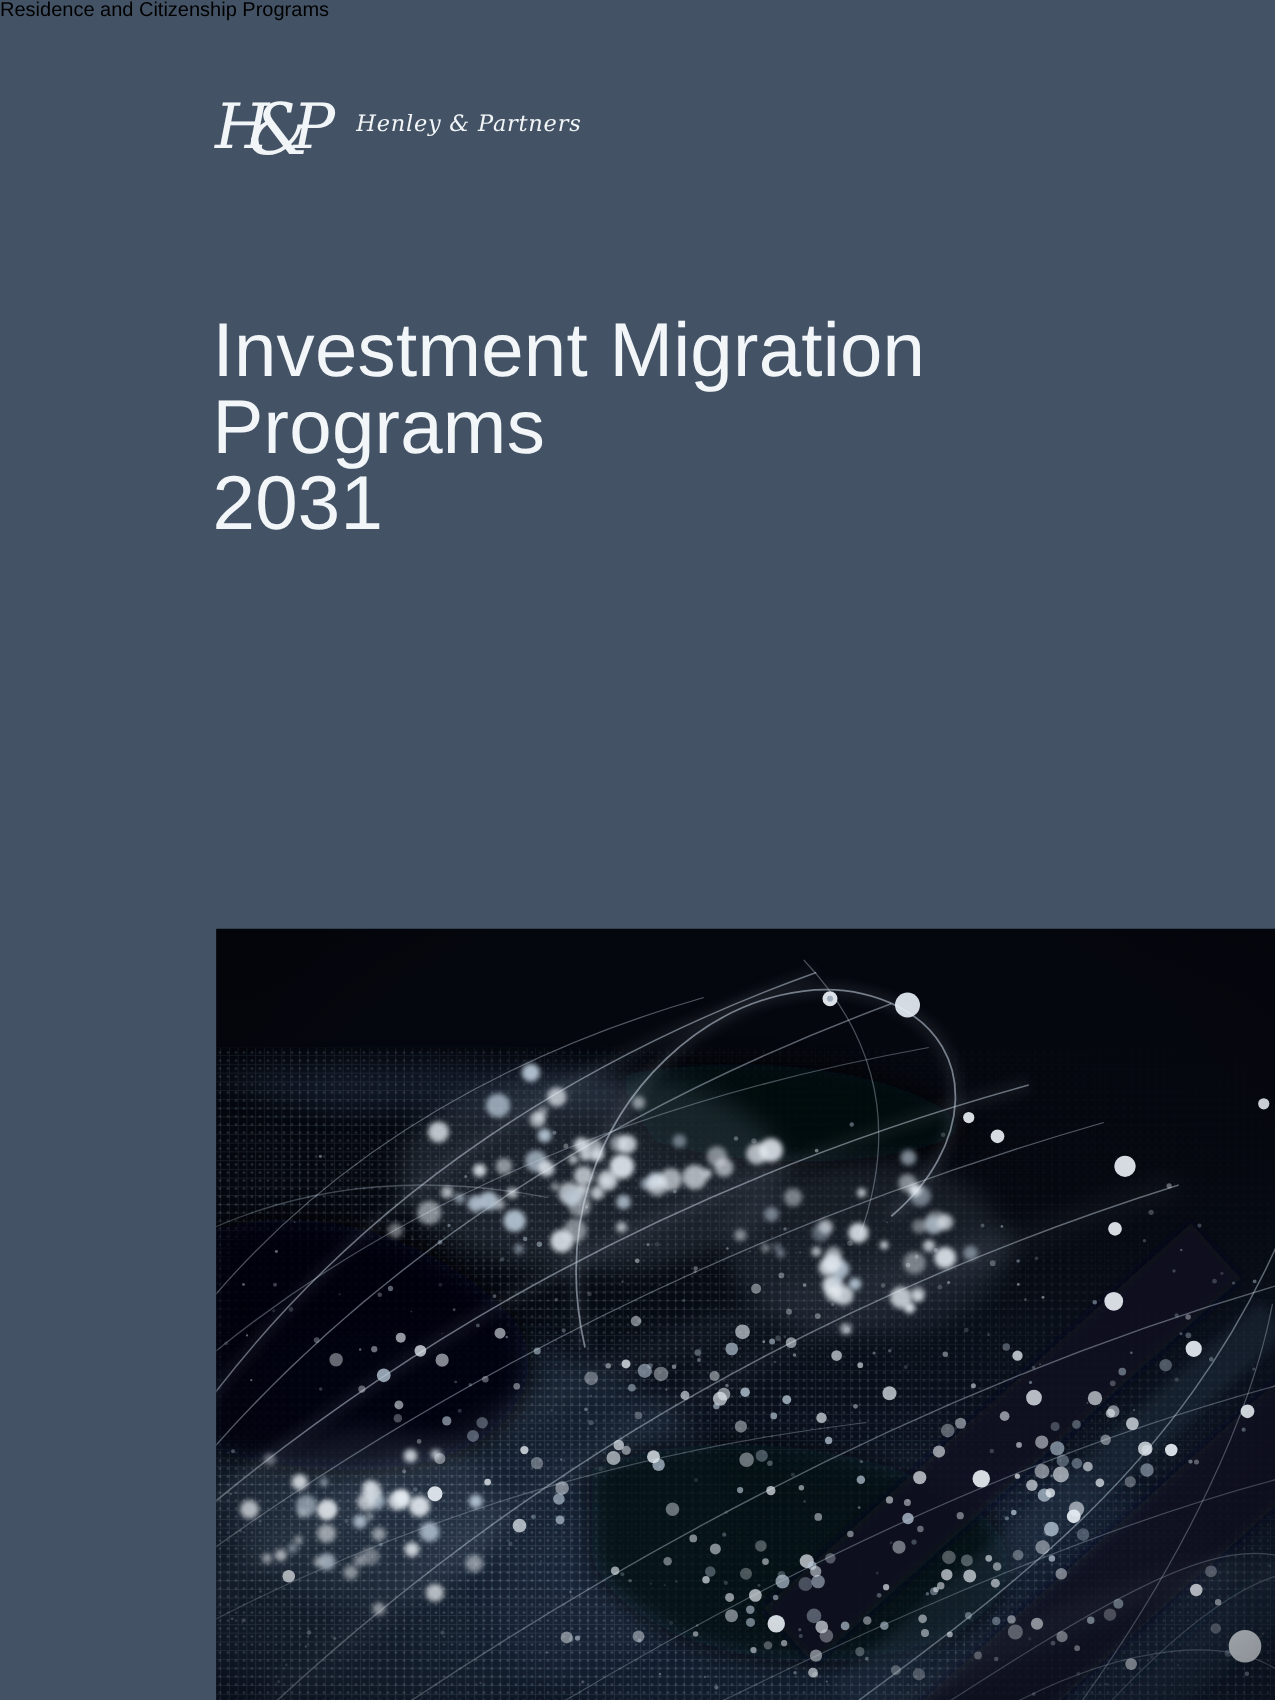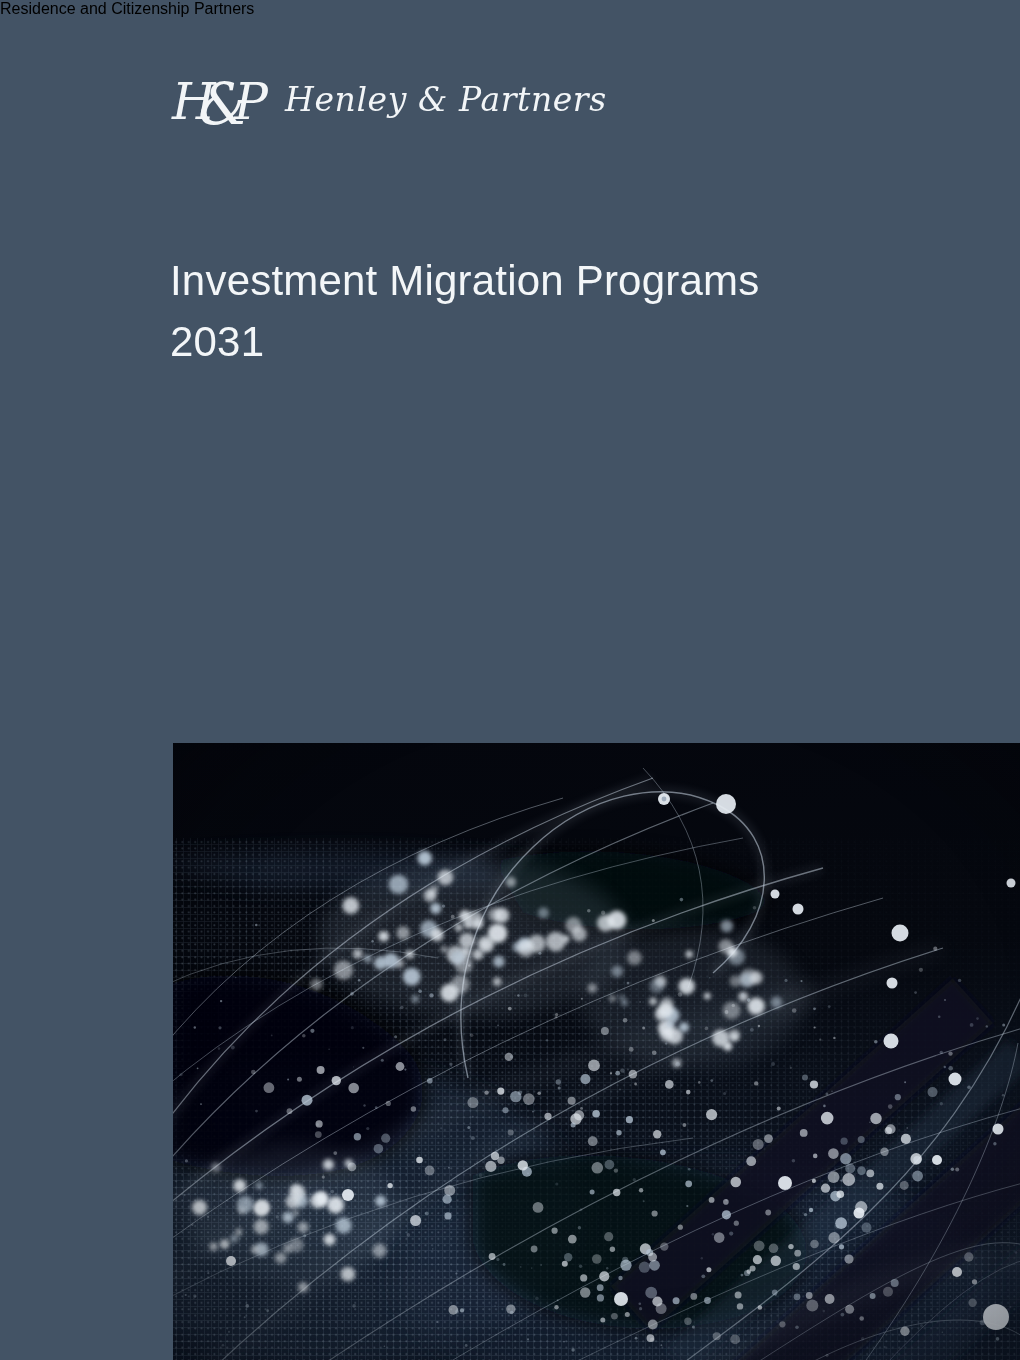--- a/index.html
+++ b/index.html
@@ -23,31 +23,31 @@
     font-family:"DejaVu Serif","Liberation Serif",serif;
     font-style:italic;
     white-space:nowrap;
   }
   .mono-h{font-size:50px;}
   .mono-amp{font-size:57px;margin-left:-17px;position:relative;top:5px;}
   .mono-p{font-size:50px;margin-left:-15px;}
   .wordmark{
     font-family:"DejaVu Serif","Liberation Serif",serif;
     font-style:italic;
-    font-size:33px;
+    font-size:18px;
     margin-left:17px;
     letter-spacing:.6px;
     white-space:nowrap;
   }
 
   
   .title{
     position:absolute;left:170px;top:250px;
     margin:0;
-    font-size:42px;
+    font-size:61px;
     font-weight:300;
     line-height:61px;
     letter-spacing:.2px;
     color:#f3f6f8;
   }
   .subtitle{
     position:absolute;left:172px;top:418px;
     margin:0;
     font-size:28px;
     font-weight:300;
@@ -74,21 +74,21 @@
     <span class="wordmark">Henley &amp; Partners</span>
   </header>
 
   <h1 class="title">
     <div>Investment Migration Programs</div>
     <div>2031</div>
   </h1>
 
   <p class="subtitle">
     </p>
-    <div>Residence and Citizenship Partners</div>
+    <div>Residence and Citizenship Programs</div>
   <p></p>
 
   <div class="photo" id="photo">
       <svg width="847" height="617" viewBox="0 0 847 617" xmlns="http://www.w3.org/2000/svg">
         <defs>
     <linearGradient id="bgg" x1="0" y1="0" x2="0.15" y2="1">
       <stop offset="0" stop-color="#04060d"></stop>
       <stop offset="0.45" stop-color="#05080f"></stop>
       <stop offset="1" stop-color="#101a2a"></stop>
     </linearGradient>

